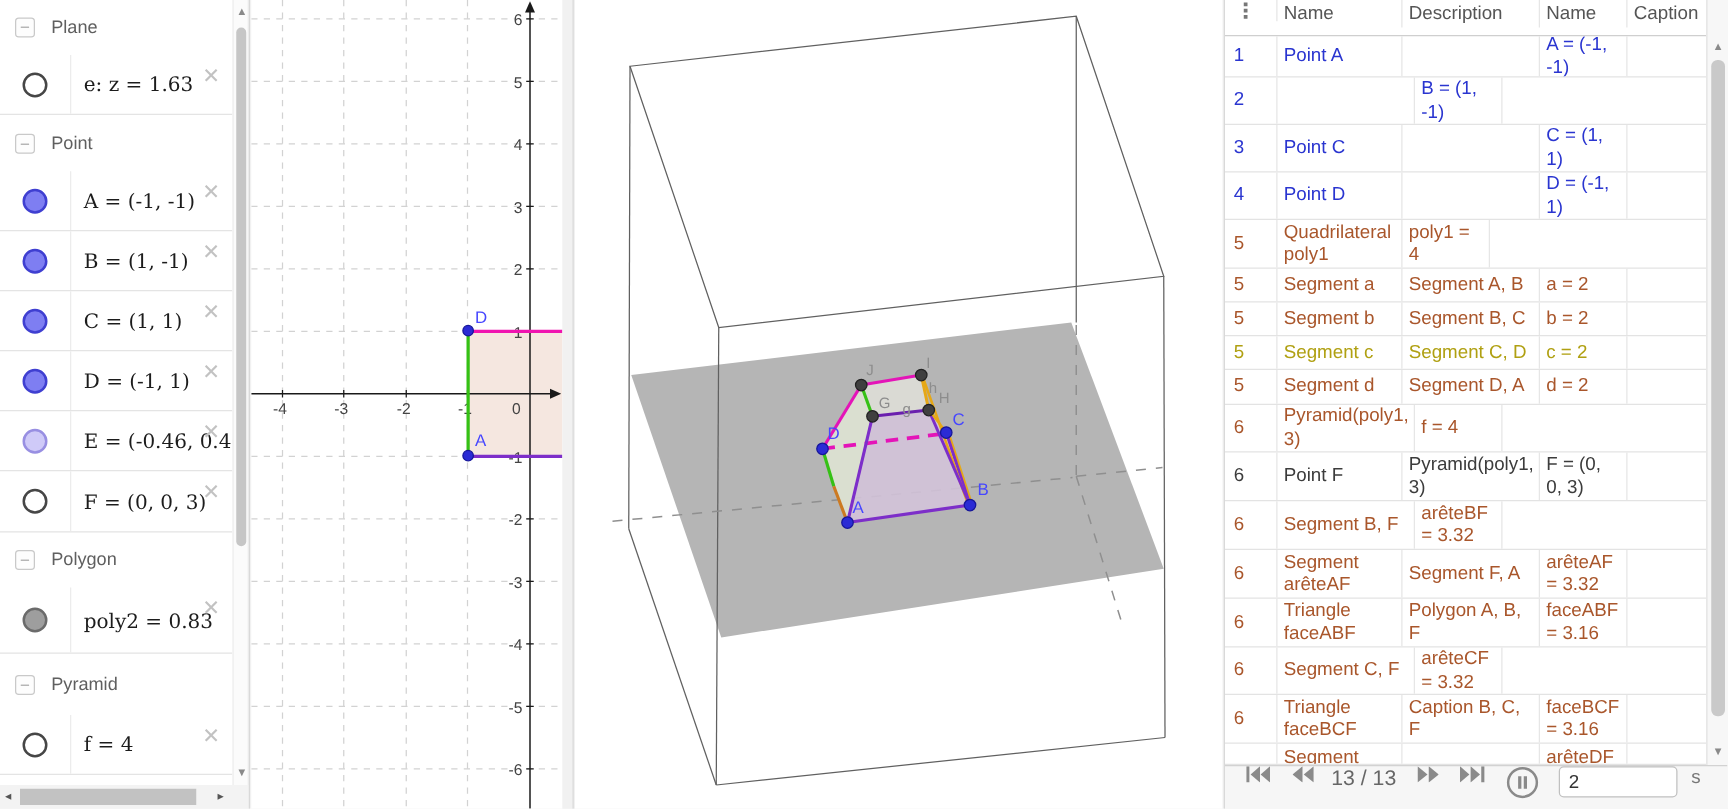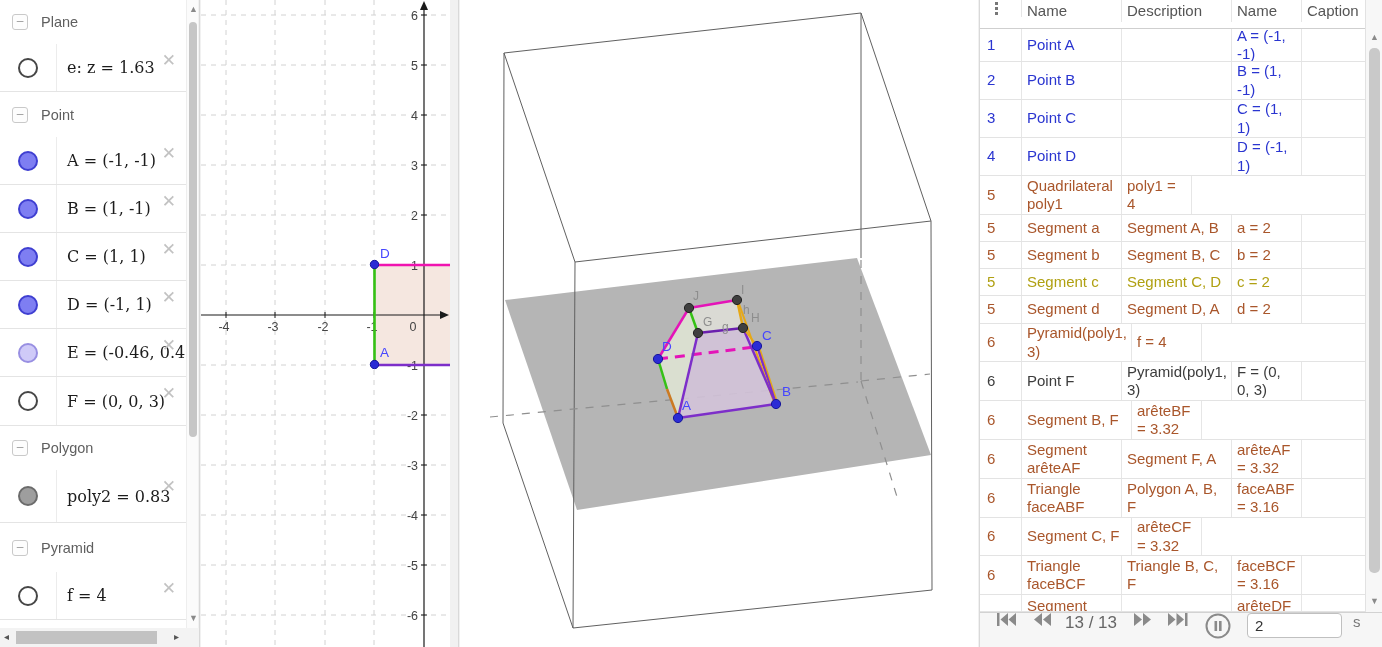--- a/index.html
+++ b/index.html
@@ -335,21 +335,20 @@
 
     <div class="trow c-blue" style="height:33px">
       <div class="td no">1</div>
       <div class="td name">Point A</div>
       <div class="td desc"></div>
       <div class="td val">A = (-1, -1)</div>
       <div class="td cap"></div>
     </div>
     <div class="trow c-blue" style="height:38px">
       <div class="td no">2</div>
-      <div class="td name">Point B</div>
       <div class="td desc"></div>
       <div class="td val">B = (1, -1)</div>
       <div class="td cap"></div>
     </div>
     <div class="trow c-blue" style="height:38px">
       <div class="td no">3</div>
       <div class="td name">Point C</div>
       <div class="td desc"></div>
       <div class="td val">C = (1, 1)</div>
       <div class="td cap"></div>
@@ -430,21 +429,21 @@
     </div>
     <div class="trow c-brown" style="height:38px">
       <div class="td no">6</div>
       <div class="td desc">Segment C, F</div>
       <div class="td val">arêteCF = 3.32</div>
       <div class="td cap"></div>
     </div>
     <div class="trow c-brown" style="height:39px">
       <div class="td no">6</div>
       <div class="td name">Triangle faceBCF</div>
-      <div class="td desc">Triangle B, C, F</div>
+      <div class="td desc">Caption B, C, F</div>
       <div class="td val">faceBCF = 3.16</div>
       <div class="td cap"></div>
     </div>
     <div class="trow c-brown" style="height:17px">
       <div class="td no"></div>
       <div class="td name" style="justify-content:flex-start">Segment</div>
       <div class="td desc"></div>
       <div class="td val" style="justify-content:flex-start">arêteDF</div>
       <div class="td cap"></div>
     </div>

